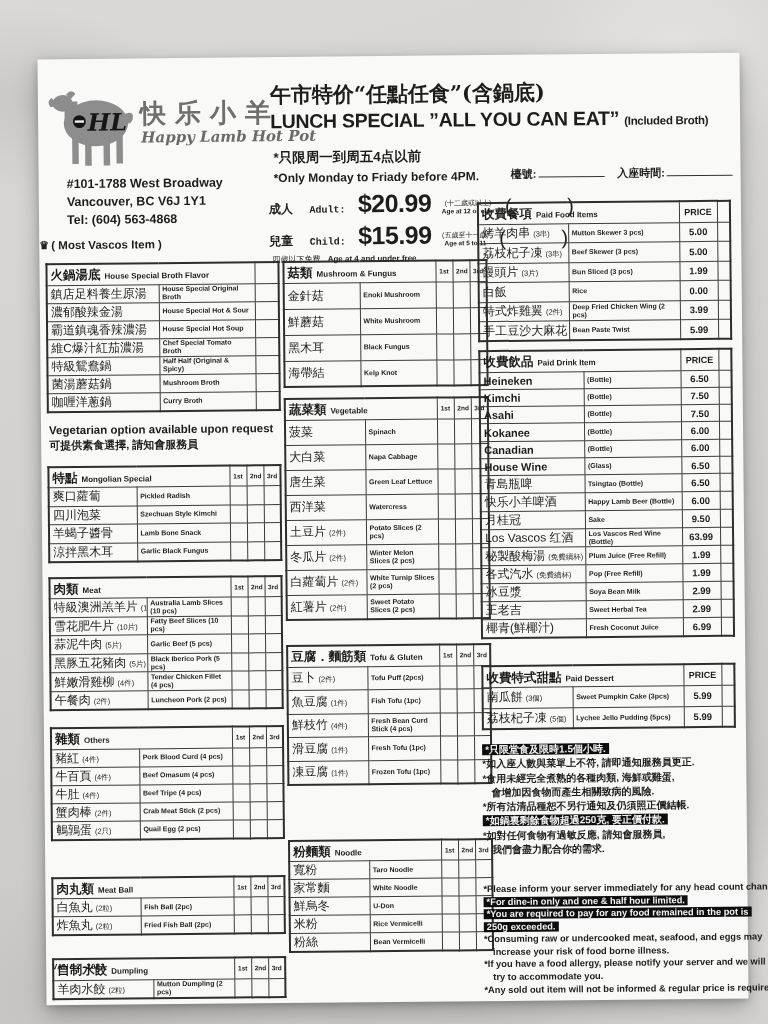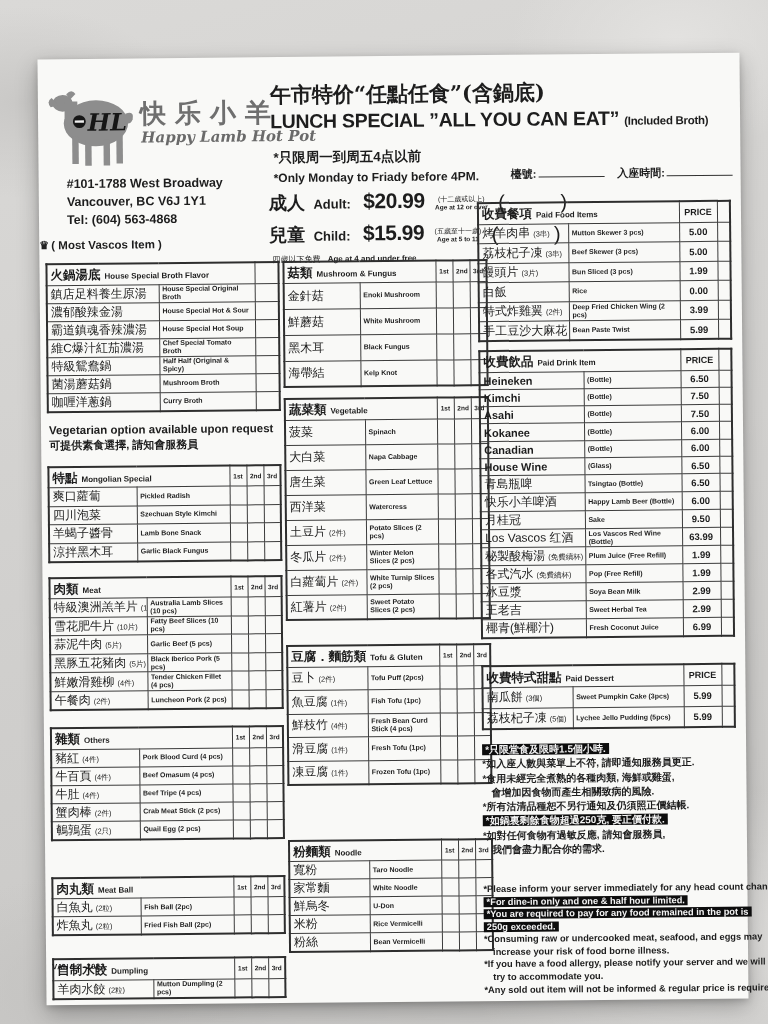--- a/index.html
+++ b/index.html
@@ -28,23 +28,23 @@
   .title-zh{position:absolute;left:232px;top:24px;font-size:21px;font-weight:bold;font-family:"DejaVu Serif",serif;white-space:nowrap;}
   .title-en{position:absolute;left:232px;top:53px;font-size:19.5px;font-weight:900;letter-spacing:-0.3px;white-space:nowrap;}
   .title-en .suffix{font-size:11.5px;font-weight:bold;}
   .restr-zh{position:absolute;left:235px;top:92px;font-size:13.5px;font-weight:bold;}
   .restr-en{position:absolute;left:235px;top:114px;font-size:12px;font-weight:bold;}
   .seat-line{position:absolute;left:472px;top:112px;font-size:11px;font-weight:bold;white-space:nowrap;}
   .seat-line .blank{display:inline-block;width:66px;border-bottom:1px solid #333;height:10px;margin:0 10px 0 2px;}
   .price-line{position:absolute;left:230px;white-space:nowrap;}
   .price-line.adult{top:133px;}
   .price-line.child{top:165px;}
-  .pl-zh{font-size:18px;font-weight:bold;font-family:"DejaVu Serif",serif;}
-  .pl-en{font-size:13px;font-weight:bold;font-family:Liberation Sans, sans-serif;margin-left:4px;}
-  .pl-amt{font-size:21px;font-weight:900;margin-left:8px;letter-spacing:-0.5px;}
+  .pl-zh{font-size:12px;font-weight:bold;font-family:"DejaVu Serif",serif;}
+  .pl-en{font-size:10px;font-weight:bold;font-family:Liberation Mono, monospace;margin-left:12px;}
+  .pl-amt{font-size:25px;font-weight:900;margin-left:8px;letter-spacing:-0.5px;}
   .pl-age{display:inline-block;vertical-align:middle;margin-left:6px;text-align:center;line-height:8px;}
   .age-zh{display:block;font-size:7px;}
   .age-en{display:block;font-size:6.5px;font-weight:bold;}
   .pl-parens{font-size:20px;font-weight:300;white-space:pre;margin-left:6px;vertical-align:middle;}
   .free-note{position:absolute;left:233px;top:197px;font-size:8px;font-weight:bold;}
   .free-note .fz{font-weight:normal;margin-right:5px;}
   .popular-legend{position:absolute;left:12px;top:180px;font-size:11.5px;font-weight:bold;}
   .popular-legend .crown{font-size:11px;}
   
   .col{position:absolute;}

